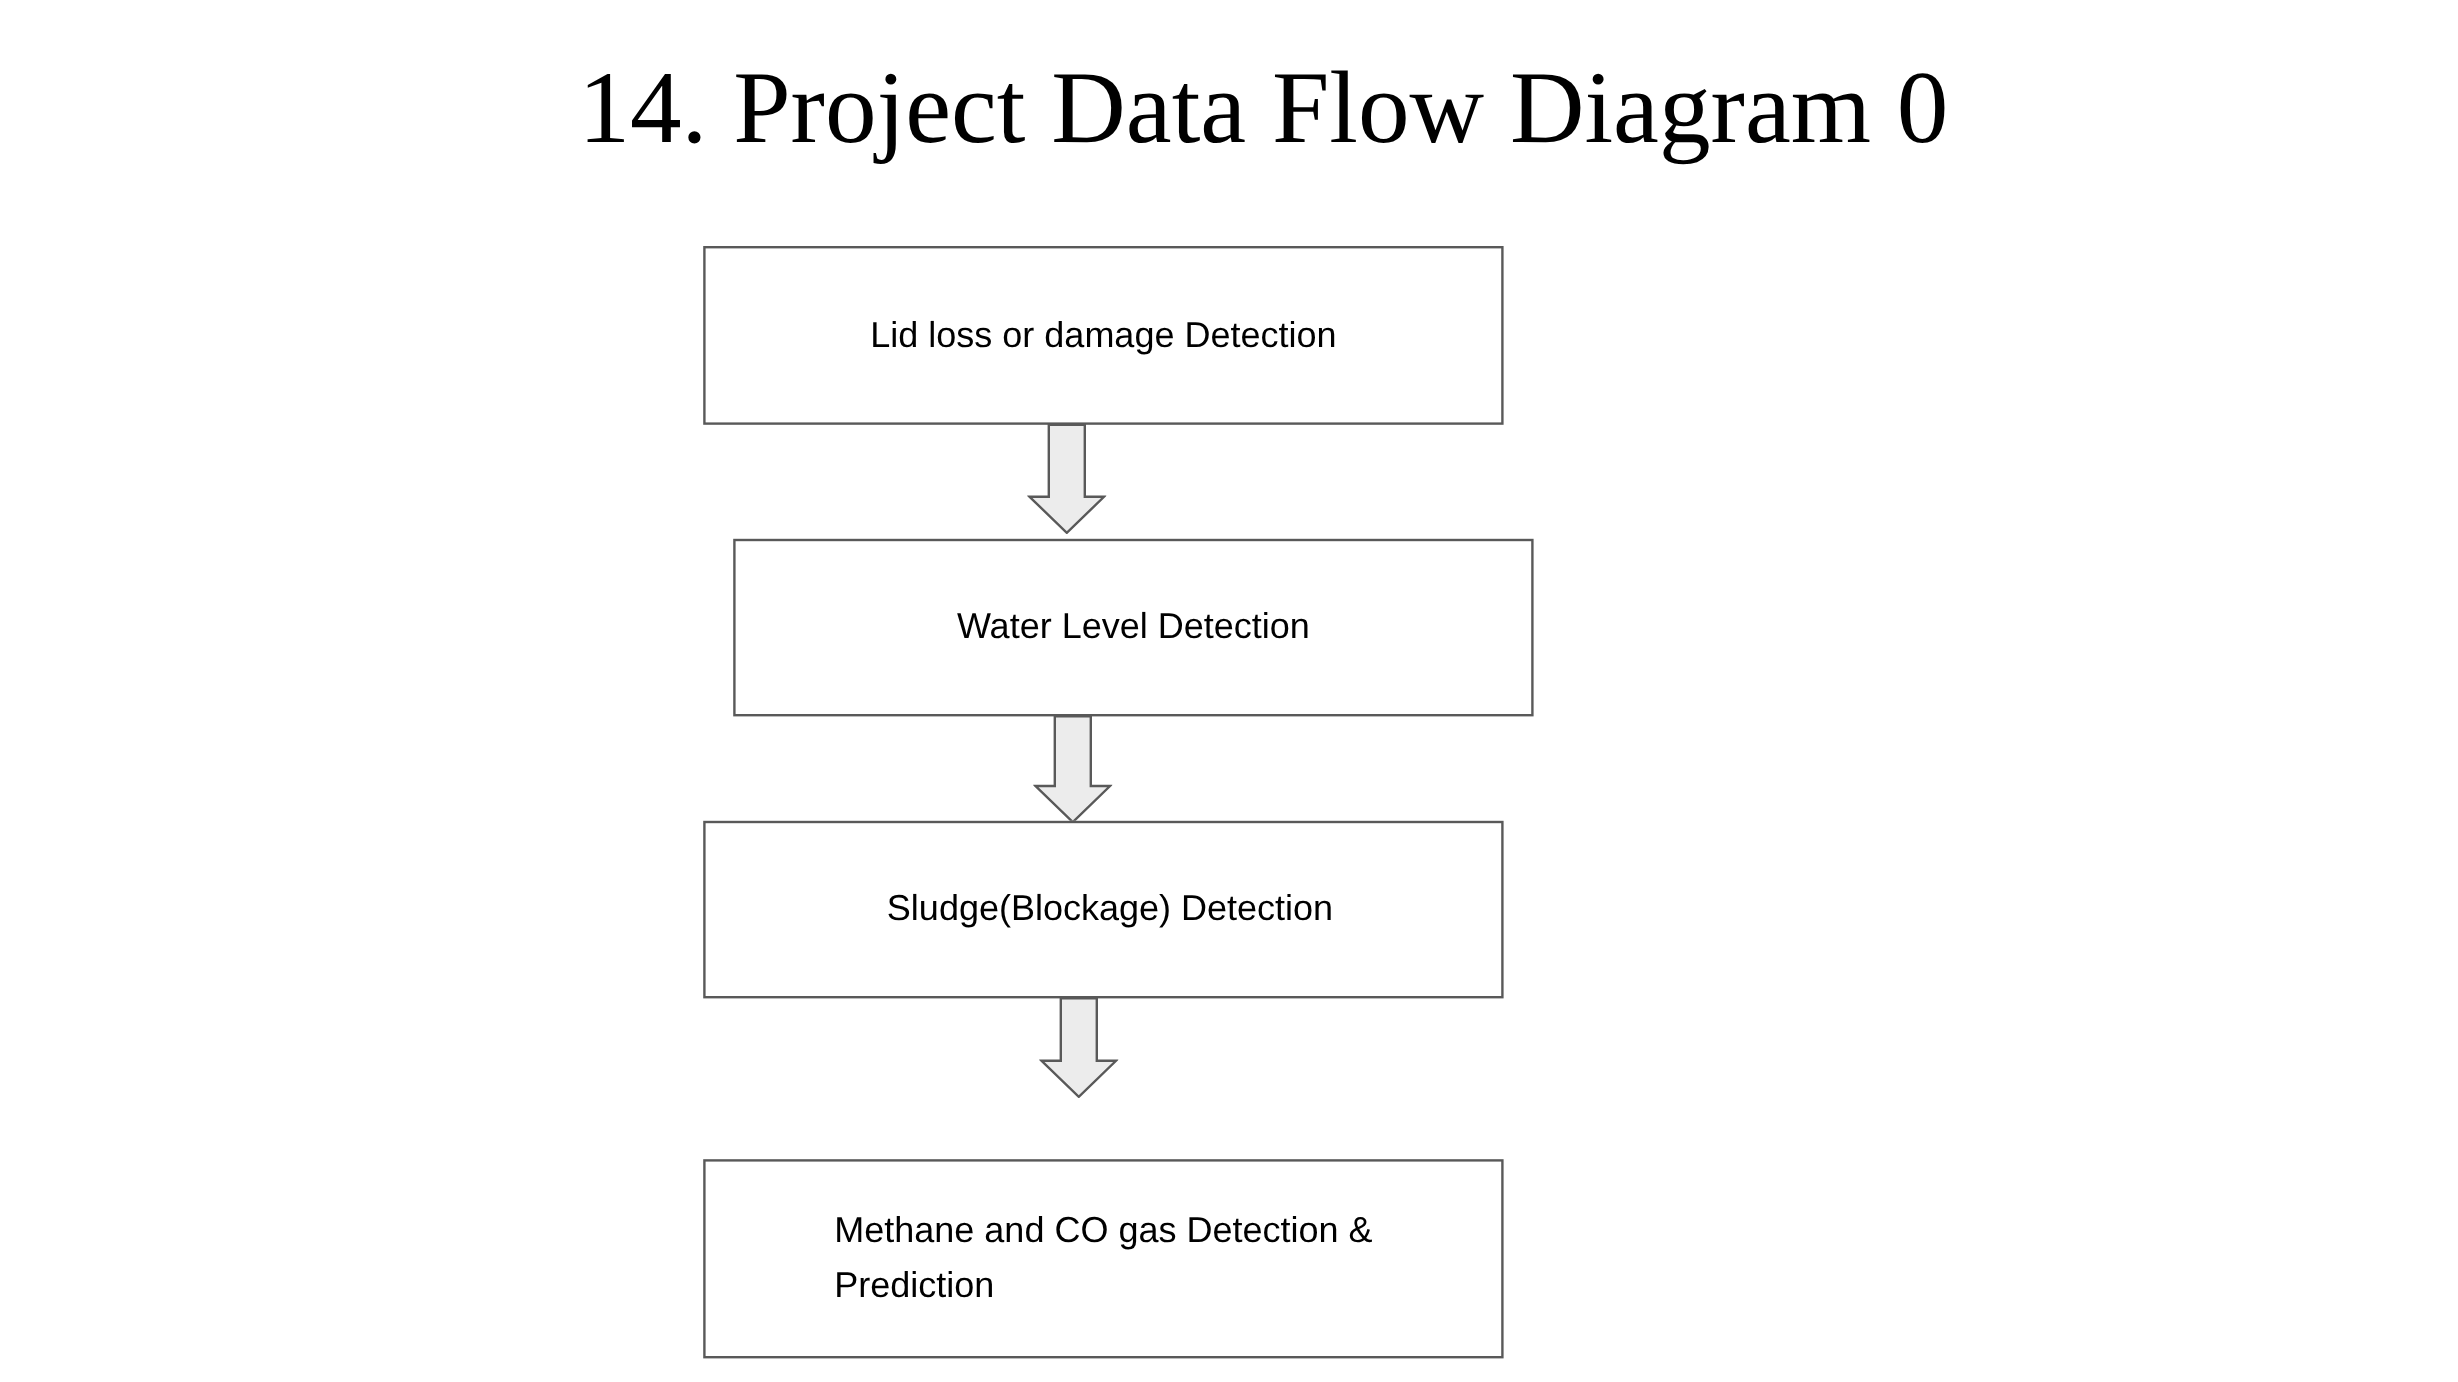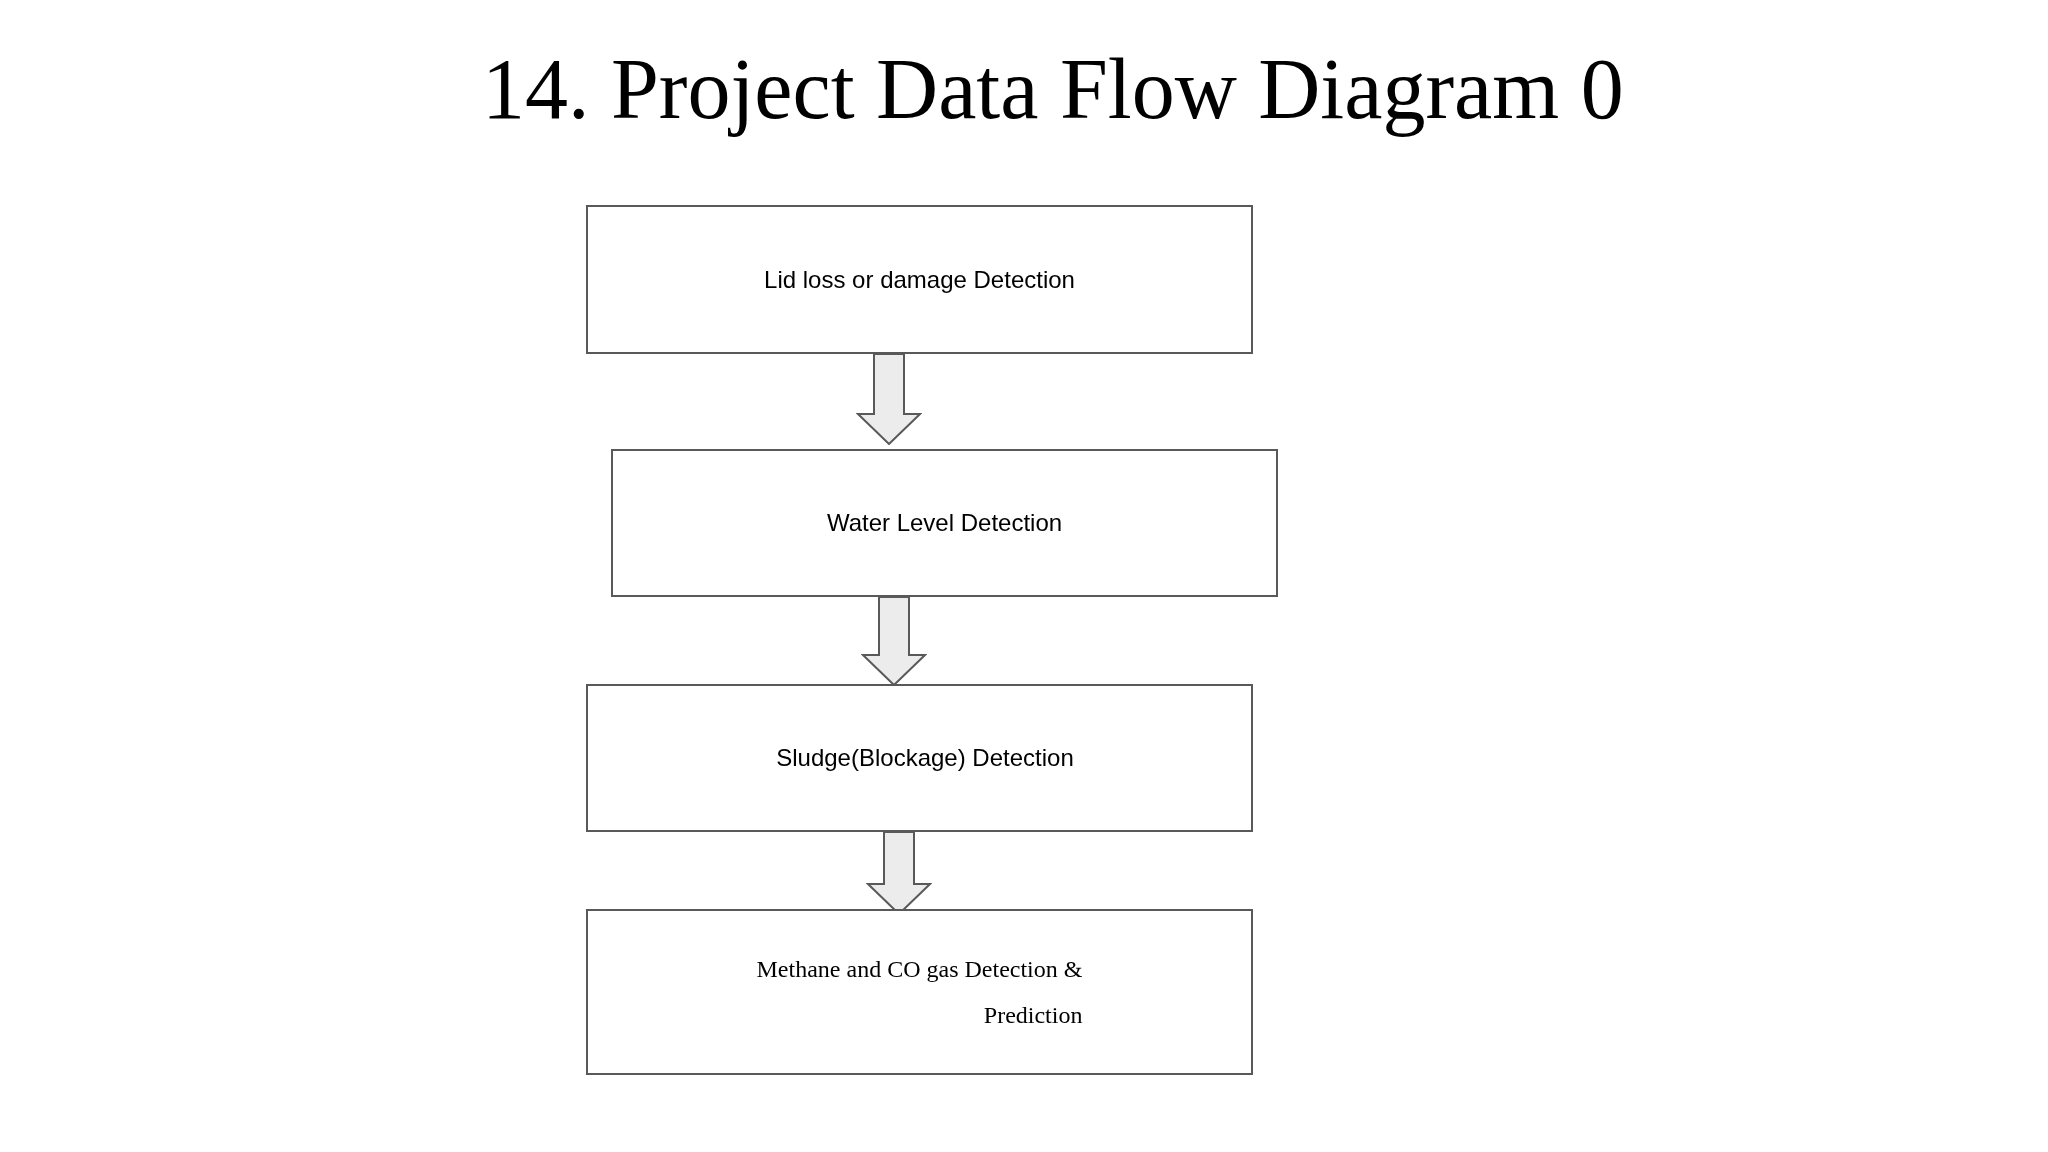--- a/index.html
+++ b/index.html
@@ -31,30 +31,30 @@
     left: 586px;
     width: 667px;
     box-sizing: border-box;
     background: var(--box_fill, #ffffff);
     border: 2px solid var(--box_border, #595959);
     display: flex;
     align-items: center;
     justify-content: center;
   }
   .flow-box .label {
-    font-size: 24px;
+    font-size: 30px;
     line-height: 46px;
     color: var(--text, #000000);
-    text-align: right;
+    text-align: left;
     white-space: pre-line;
   }
   #box-1 { top: 205px; height: 149px; }
   #box-2 { top: 449px; height: 148px; margin-left: 25px; }
   #box-3 { top: 684px; height: 148px; padding-left: 11px; }
-  #box-4 { top: 909px; height: 166px; font-family: Liberation Serif, serif; }
+  #box-4 { top: 966px; height: 166px; }
   .flow-arrow {
     position: absolute;
     display: block;
   }
   .flow-arrow polygon {
     fill: var(--arrow_fill, #ececec);
     stroke: var(--arrow_stroke, #595959);
     stroke-width: 2;
     stroke-linejoin: miter;
   }

